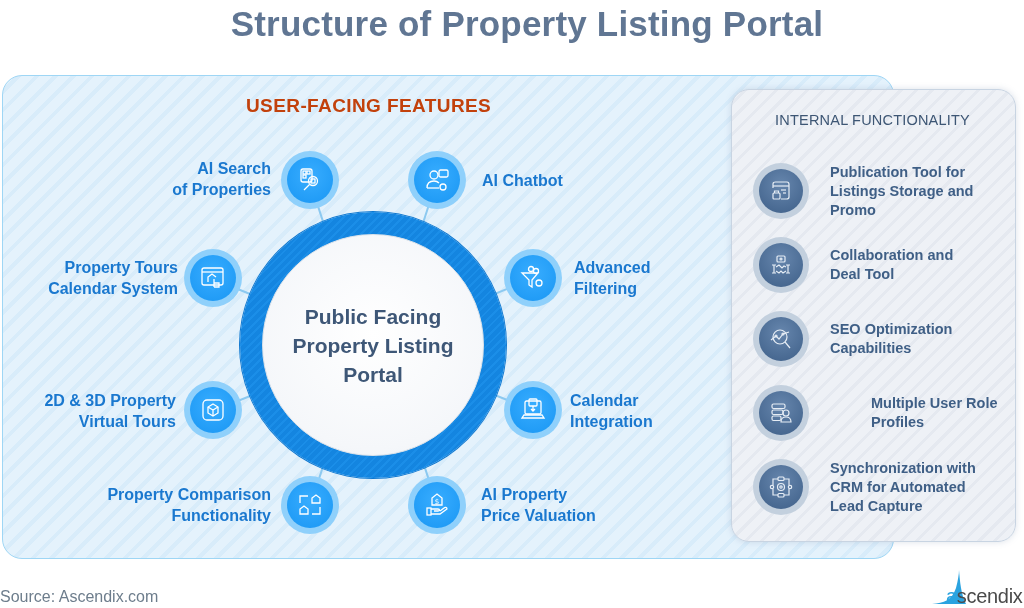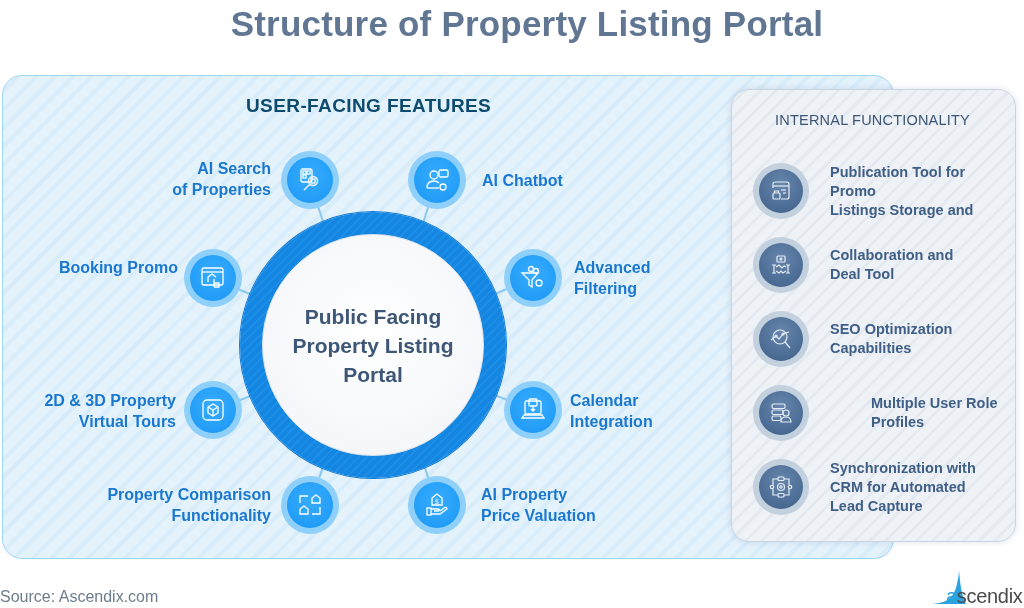--- a/index.html
+++ b/index.html
@@ -1,21 +1,21 @@
 <!DOCTYPE html>
 <html><head>
 <meta charset="utf-8">
 <style>
   html, body { margin:0; padding:0; }
   body { width:1024px; height:608px; position:relative; overflow:hidden; background:#ffffff; font-family:"Liberation Sans", sans-serif; }
   .title { position:absolute; left:0; top:4px; width:1024px; text-align:center; font-size:35px; font-weight:bold; color:#607693; letter-spacing:0.2px;padding-left:15px; }
   .outer-panel { position:absolute; left:2px; top:75px; width:890px; height:482px; border-radius:20px;
     border:1.5px solid #9ed6f5;
     background: repeating-linear-gradient(135deg, #e4f2fc 0px, #e4f2fc 9px, #d8ecfa 9px, #d8ecfa 13px); }
-  .section-title { position:absolute; left:246px; top:95px; font-size:19px; font-weight:bold; color:#0c4a6e; letter-spacing:0.4px; }
+  .section-title { position:absolute; left:246px; top:95px; font-size:19px; font-weight:bold; color:#c2410c; letter-spacing:0.4px; }
   .inner-panel { position:absolute; left:731px; top:89px; width:283px; height:451px; border-radius:18px;
     border:1.5px solid #c8d4e2;
     background: repeating-linear-gradient(135deg, #eef1f6 0px, #eef1f6 8px, #e5e9f0 8px, #e5e9f0 11px);
     box-shadow: 0 0 6px rgba(120,140,170,0.25); }
   .inner-title { position:absolute; left:731px; top:112px; width:283px; text-align:center; font-size:14.5px; font-weight:normal; color:#3d5674; letter-spacing:0.2px; }
   .ring { position:absolute; left:240px; top:212px; width:266px; height:266px; border-radius:50%;
     background: repeating-linear-gradient(135deg, #1485e0 0px, #1485e0 4px, #1b8ee8 4px, #1b8ee8 6px);
     box-shadow: 0 0 0 1px #0f78d0; }
   .core { position:absolute; left:262px; top:234px; width:222px; height:222px; border-radius:50%;
     background: radial-gradient(circle at 50% 45%, #ffffff 0%, #f5f7fa 70%, #eceff4 100%);
@@ -105,21 +105,22 @@
   <div class="node-inner">
       <svg viewBox="0 0 28 28" fill="none" stroke="#fff" stroke-width="1.3">
         <rect x="3" y="4" width="21" height="17" rx="2"></rect>
         <line x1="3" y1="8" x2="24" y2="8"></line>
         <path d="M9 18 V13 L13 10 L17 13"></path>
         <path d="M15 15 V23 M15 19 h5 v4 h-5"></path>
       </svg>
     </div>
 </div>
 <div class="label right-align" style="right:846px;top:257px;">
-    <div>Booking Promo</div>
+  <div>Property Tours</div>
+    <div>Calendar System</div>
 </div>
 
 <div class="node" style="left:533px;top:278px;">
   <div class="node-inner">
       <svg viewBox="0 0 28 28" fill="none" stroke="#fff" stroke-width="1.3">
         <path d="M3 9 H19 L13 16 V23 L10 21 V16 Z"></path>
         <circle cx="12" cy="5" r="2.5"></circle>
         <circle cx="17" cy="7" r="2.5"></circle>
         <circle cx="20" cy="19" r="3"></circle>
       </svg>
@@ -196,22 +197,22 @@
         <line x1="5" y1="8" x2="21" y2="8"></line>
         <line x1="13" y1="12" x2="18" y2="12"></line>
         <line x1="15" y1="15" x2="18" y2="15"></line>
         <rect x="5" y="15" width="7" height="6" rx="1"></rect>
         <path d="M6.5 15 V13 H10.5 V15"></path>
       </svg>
     </div>
 </div>
 <div class="ilabel" style="top:163px;">
   <div>Publication Tool for</div>
+    <div>Listings Storage and</div>
     <div>Promo</div>
-    <div>Listings Storage and</div>
 </div>
 
 <div class="inode" style="top:237px;">
   <div class="inode-inner">
       <svg viewBox="0 0 26 26" fill="none" stroke="#e6edf5" stroke-width="1.2">
         <rect x="9" y="4" width="8" height="6" rx="1"></rect>
         <circle cx="13" cy="7" r="1"></circle>
         <path d="M4 13 H8 M4 21 H8 M6 13 V21"></path>
         <path d="M22 13 H18 M22 21 H18 M20 13 V21"></path>
         <path d="M8 15 L11 13 L14 16 L16 14 L18 15 M8 19 L11 21 L13 19 L15 21 L18 19"></path>

